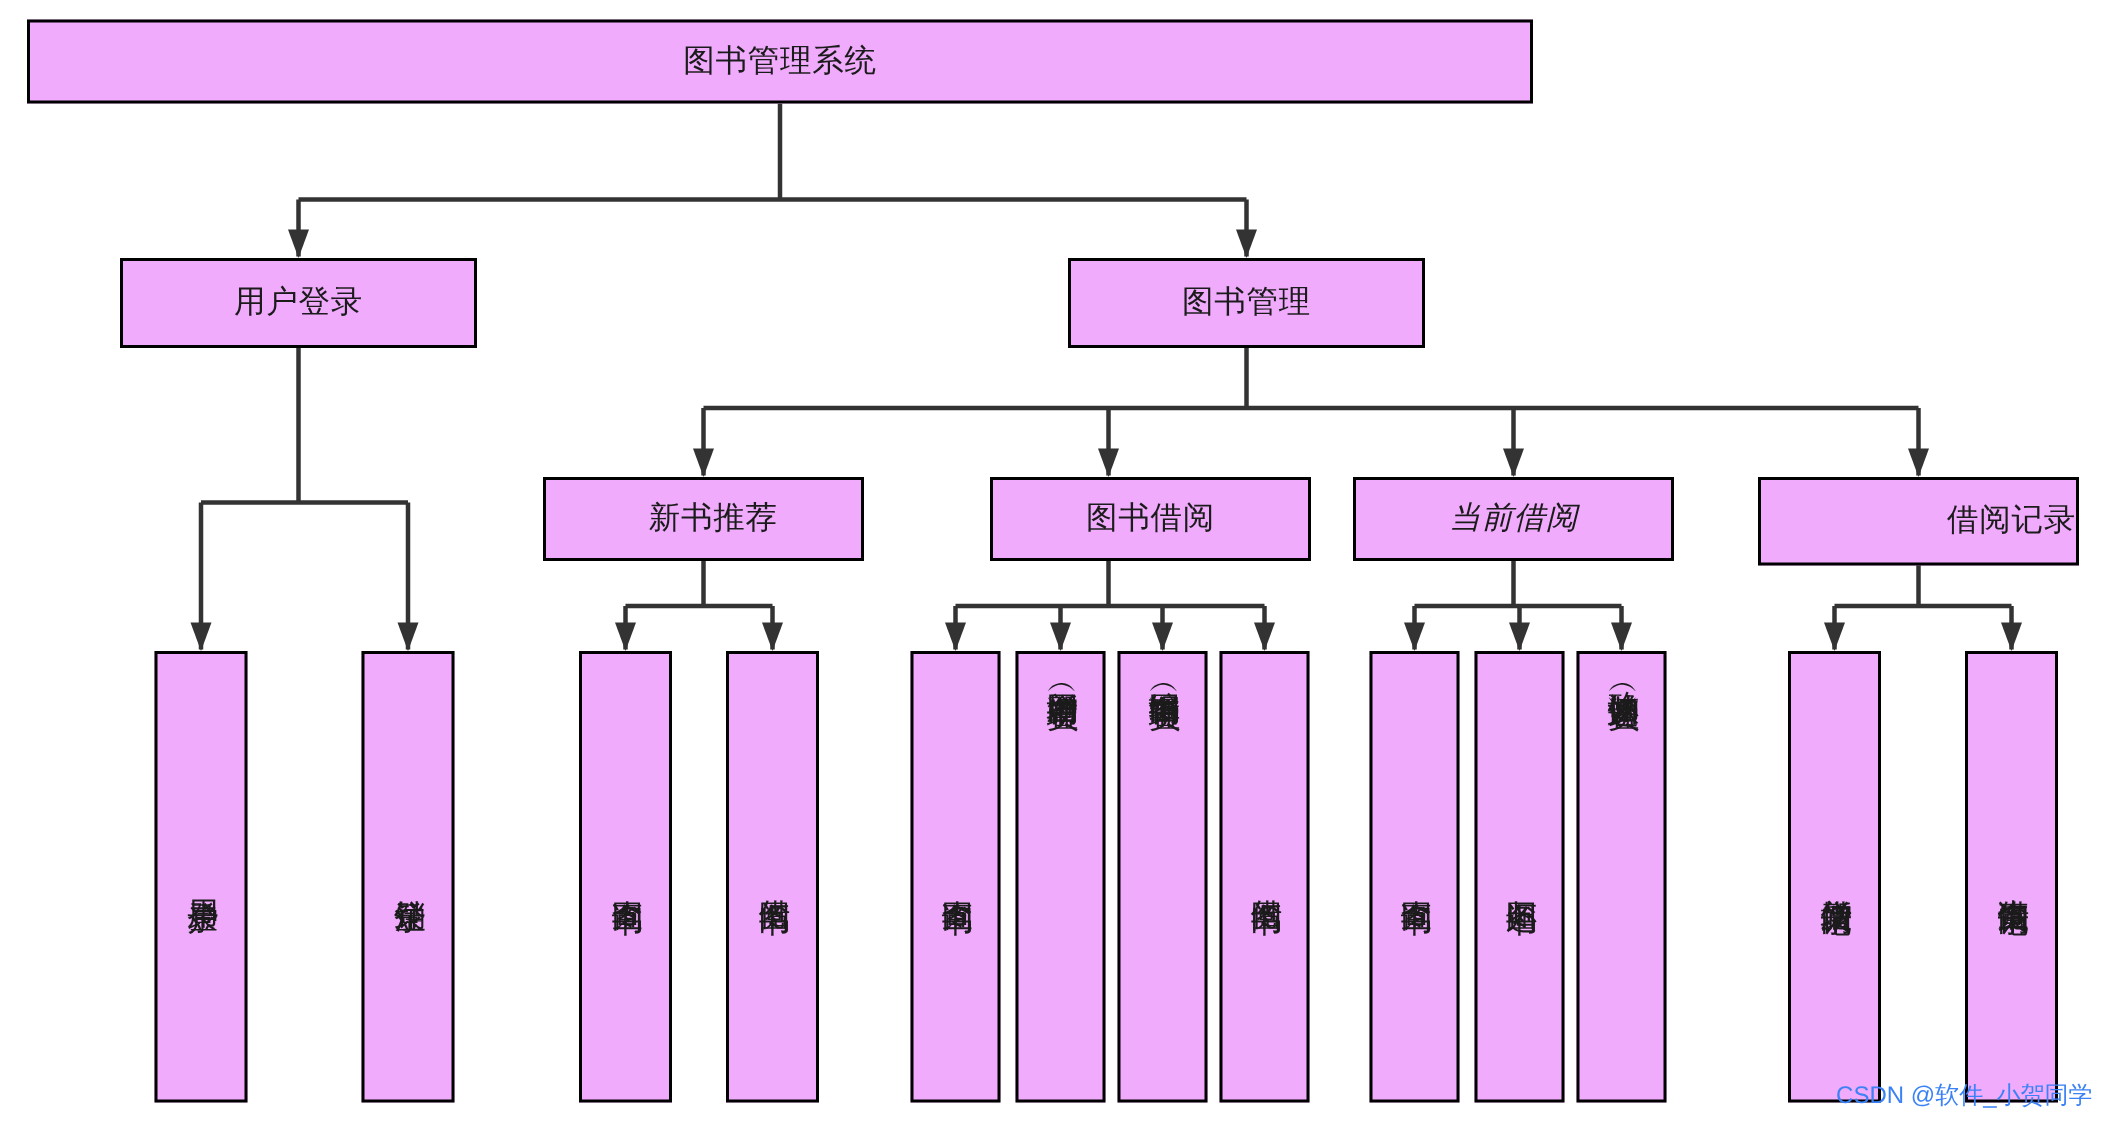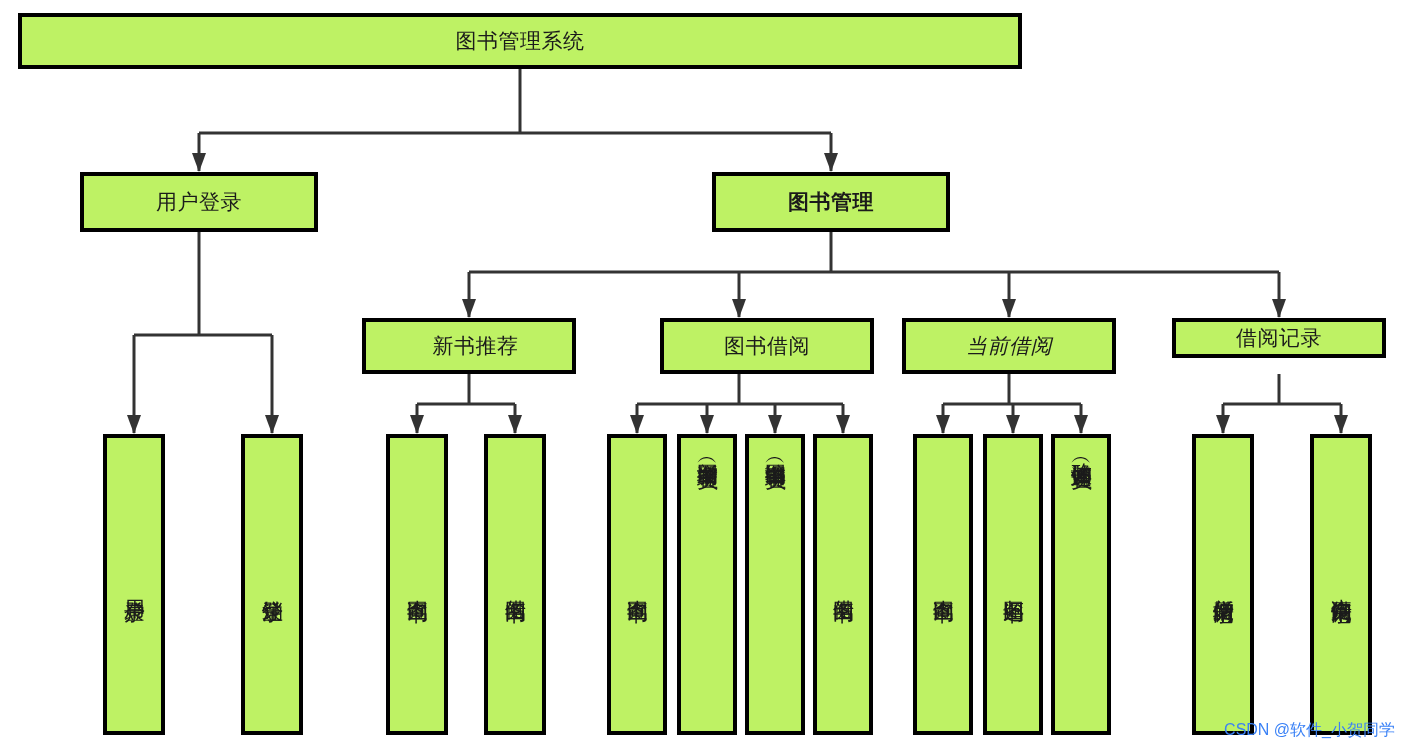--- a/index.html
+++ b/index.html
@@ -23,22 +23,22 @@
     position: absolute;
     left: 0;
     top: 0;
     width: 1405px;
     height: 747px;
     pointer-events: none;
   }
   .node {
     position: absolute;
     box-sizing: border-box;
-    background: #bef264;
-    border: 4px solid #000000;
+    background: #f0abfc;
+    border: 2px solid #000000;
     display: flex;
     align-items: center;
     justify-content: center;
     color: #1b1b1b;
   }
   .node-label {
     font-size: 21px;
     line-height: 1.15;
     letter-spacing: 0.5px;
     white-space: nowrap;
@@ -136,33 +136,33 @@
       </g>
   </svg>
 
   <div id="node-layer">
       <div class="node" style="left: 18px; top: 13px; width: 1004px; height: 56px;">
         <span class="node-label">图书管理系统</span>
       </div>
       <div class="node" style="left: 80px; top: 172px; width: 238px; height: 60px;">
         <span class="node-label">用户登录</span>
       </div>
-      <div class="node" style="left: 712px; top: 172px; width: 238px; height: 60px; font-weight: bold;">
+      <div class="node" style="left: 712px; top: 172px; width: 238px; height: 60px;">
         <span class="node-label">图书管理</span>
       </div>
       <div class="node" style="left: 362px; top: 318px; width: 214px; height: 56px; padding-left: 13px;">
         <span class="node-label">新书推荐</span>
       </div>
       <div class="node" style="left: 660px; top: 318px; width: 214px; height: 56px; text-align: right;">
         <span class="node-label">图书借阅</span>
       </div>
       <div class="node" style="left: 902px; top: 318px; width: 214px; height: 56px; font-style: italic;">
         <span class="node-label">当前借阅</span>
       </div>
-      <div class="node" style="left: 1172px; top: 318px; width: 214px; height: 40px;">
+      <div class="node" style="left: 1172px; top: 318px; width: 214px; height: 59px; justify-content: flex-end;">
         <span class="node-label">借阅记录</span>
       </div>
       <div class="node vertical centered" style="left: 103px; top: 434px; width: 62px; height: 301px;">
         <span class="node-label">用户登录</span>
       </div>
       <div class="node vertical centered" style="left: 241px; top: 434px; width: 62px; height: 301px;">
         <span class="node-label">注销登录</span>
       </div>
       <div class="node vertical centered" style="left: 386px; top: 434px; width: 62px; height: 301px;">
         <span class="node-label">查询图书</span>

